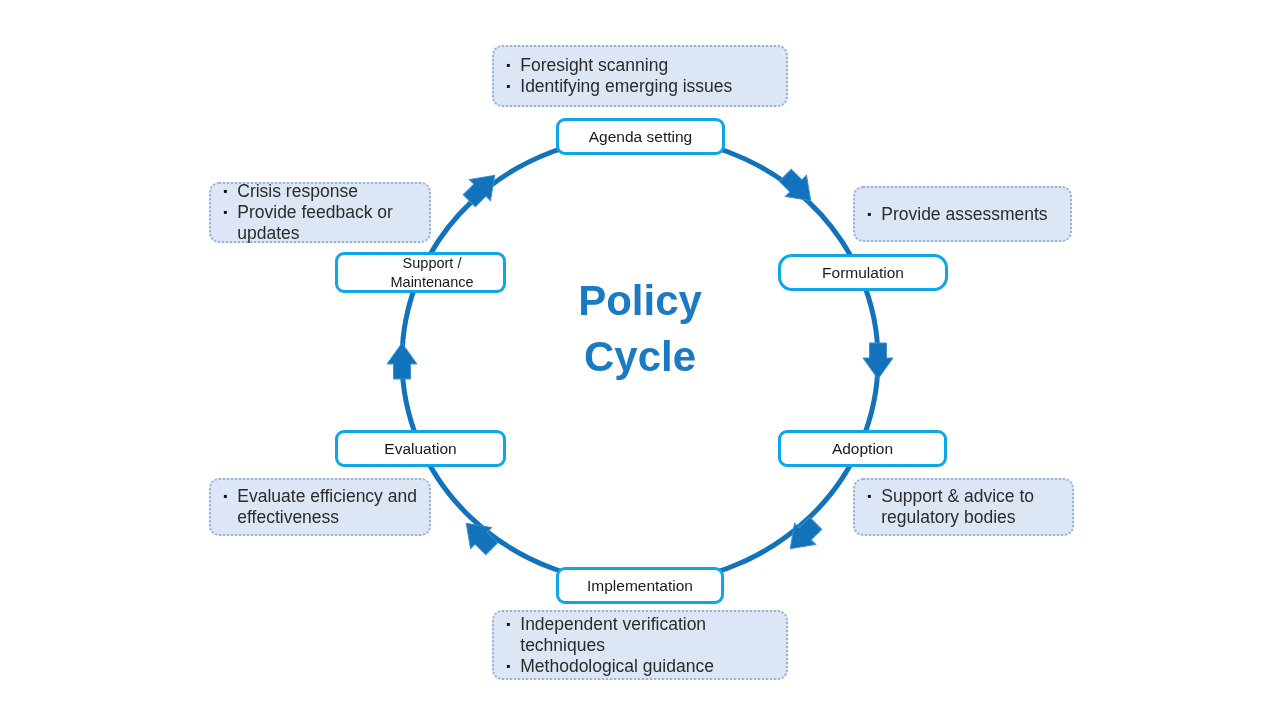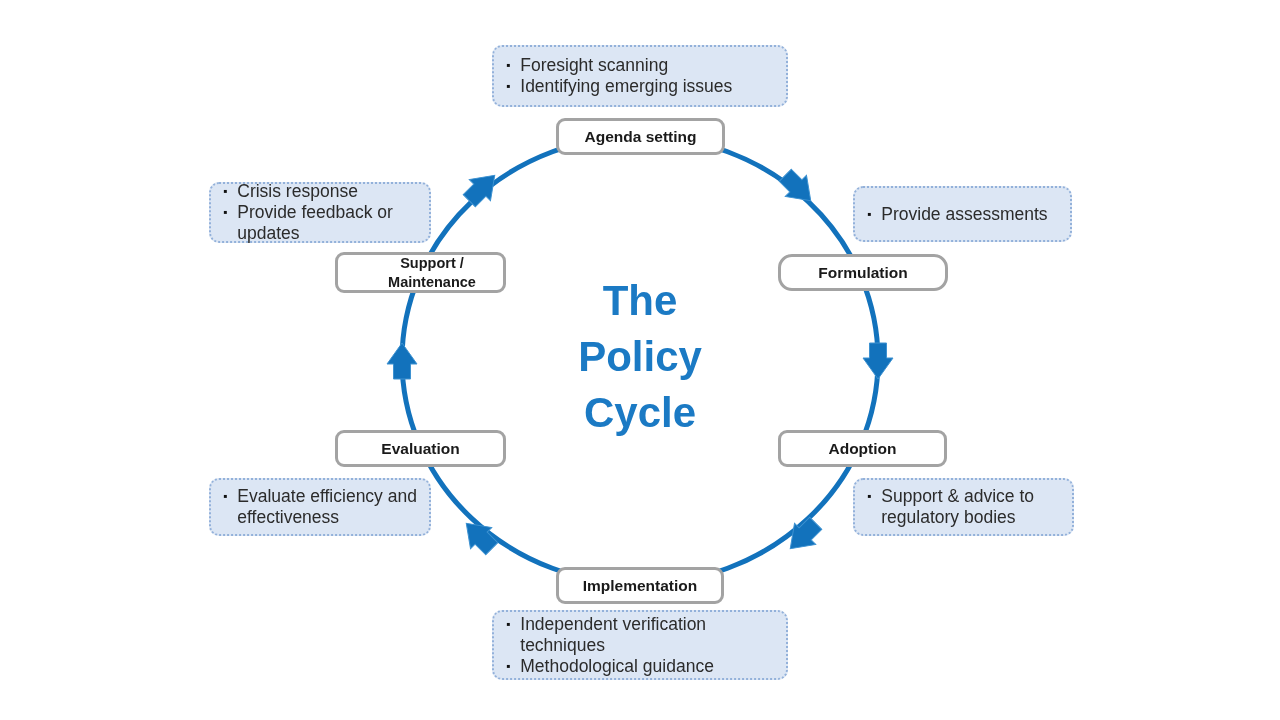--- a/index.html
+++ b/index.html
@@ -3,22 +3,22 @@
 <meta charset="utf-8">
 <style>
   html,body{margin:0;padding:0;background:#fff;}
   .canvas{
     position:relative;width:1280px;height:720px;overflow:hidden;background:#ffffff;
     font-family:"Liberation Sans","DejaVu Sans",sans-serif;
   }
   .cycle-svg{position:absolute;left:0;top:0;}
   .stage{
     position:absolute;display:flex;align-items:center;justify-content:center;
-    background:#ffffff;border:3px solid #a3a3a3;border-radius:9px;
-    font-weight:700;color:#1a1a1a;font-size:15.5px;text-align:center;
+    background:#ffffff;border:3px solid #0ea5e9;border-radius:9px;
+    font-weight:400;color:#1a1a1a;font-size:15.5px;text-align:center;
     box-sizing:border-box;line-height:18px;
   }
   .stage .two-line{display:block;font-size:14.5px;line-height:19px;}
   .note{
     position:absolute;display:flex;flex-direction:column;justify-content:center;
     background:#dce6f4;border:2px dotted #93b1da;border-radius:10px;
     box-sizing:border-box;color:#2b2b2b;font-size:17.5px;line-height:21px;
     padding:4px 10px 4px 12px;
   }
   .note-item{display:flex;align-items:flex-start;}
@@ -42,21 +42,20 @@
       <path d="M -8.5 18 L -8.5 3 L -15 3 L 0 -18 L 15 3 L 8.5 3 L 8.5 18 Z" transform="translate(482,188) rotate(45)"></path>
       <path d="M -8.5 18 L -8.5 3 L -15 3 L 0 -18 L 15 3 L 8.5 3 L 8.5 18 Z" transform="translate(798,188) rotate(135)"></path>
       <path d="M -8.5 18 L -8.5 3 L -15 3 L 0 -18 L 15 3 L 8.5 3 L 8.5 18 Z" transform="translate(878,361) rotate(180)"></path>
       <path d="M -8.5 18 L -8.5 3 L -15 3 L 0 -18 L 15 3 L 8.5 3 L 8.5 18 Z" transform="translate(803,536) rotate(225)"></path>
       <path d="M -8.5 18 L -8.5 3 L -15 3 L 0 -18 L 15 3 L 8.5 3 L 8.5 18 Z" transform="translate(479,536) rotate(315)"></path>
       <path d="M -8.5 18 L -8.5 3 L -15 3 L 0 -18 L 15 3 L 8.5 3 L 8.5 18 Z" transform="translate(402,361) rotate(0)"></path>
     </g>
   </svg>
 
   <div class="center-title">
-    <div>The</div>
     <div>Policy</div>
     <div>Cycle</div>
   </div>
 
   <div class="stage" style="left:556px;top:118px;width:169px;height:37px;">
     <span>Agenda setting</span>
   </div>
   <div class="stage" style="left:778px;top:254px;width:170px;height:37px;border-radius:14px;">
     <span>Formulation</span>
   </div>

